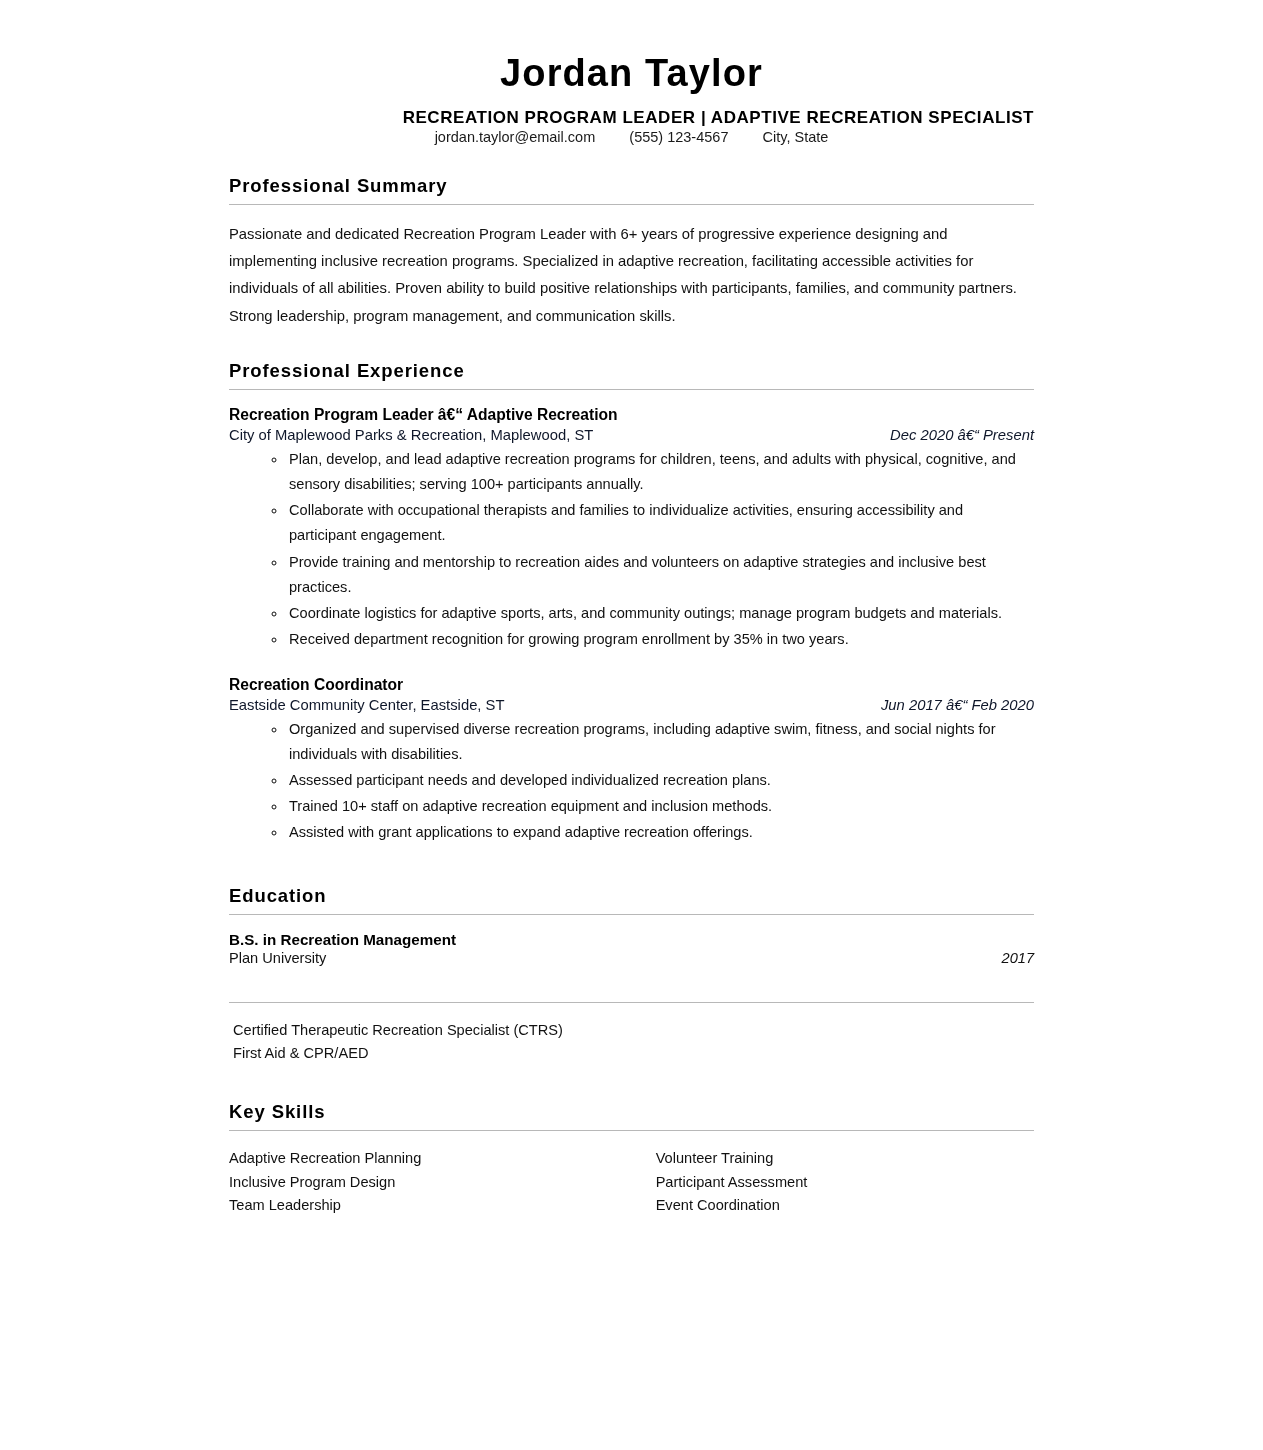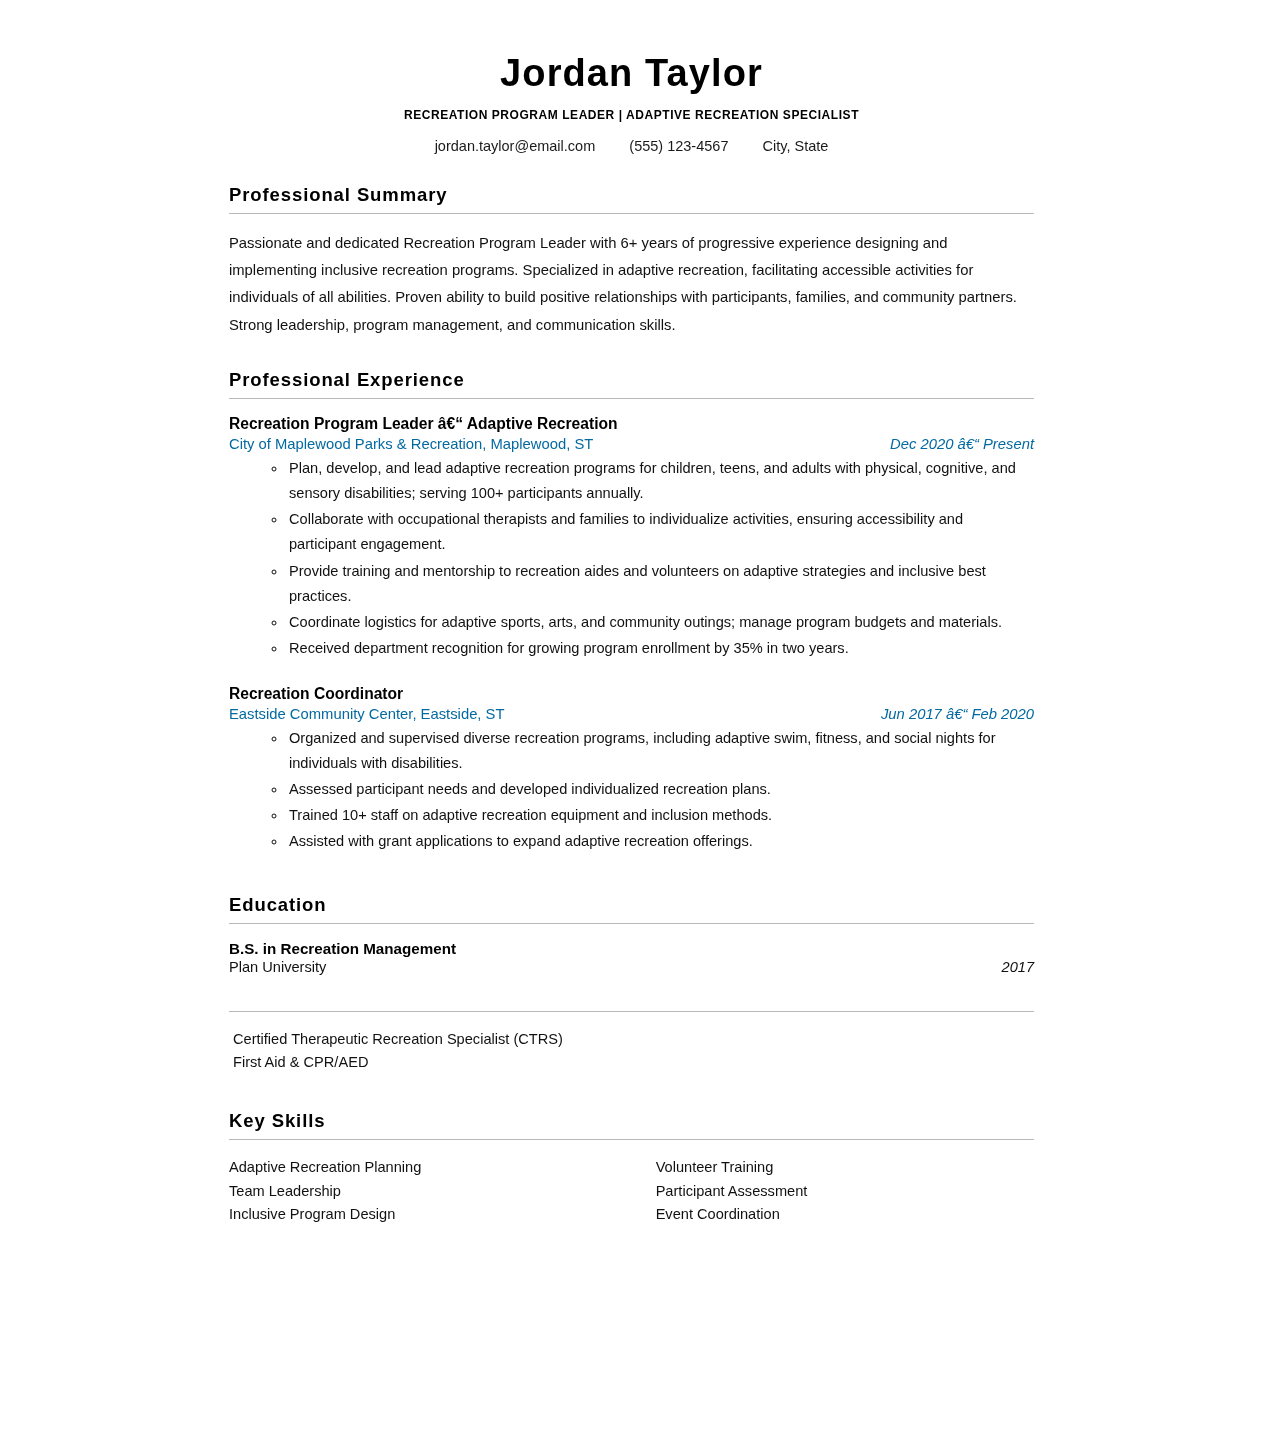--- a/index.html
+++ b/index.html
@@ -24,26 +24,26 @@
   .resume-name {
     font-size: 38px;
     font-weight: bold;
     text-align: center;
     letter-spacing: 1.1px;
     line-height: 1.15;
     margin: 0 0 12px 0;
     color: #000;
   }
   .resume-subtitle {
-    font-size: 12px;
-    font-weight: bold;
-    text-align: center;
+    font-size: 17px;
+    font-weight: bold;
+    text-align: right;
     text-transform: uppercase;
     letter-spacing: 0.55px;
-    margin: 0 0 16px 0;
+    margin: 0 0 1px 0;
     color: #000;
   }
   .contact-line {
     text-align: center;
     font-size: 14.5px;
     color: #1a1a1a;
     margin: 0;
   }
   .contact-item { display: inline-block; }
   .contact-gap { display: inline-block; width: 26px; }
@@ -80,21 +80,21 @@
     font-size: 15.6px;
     font-weight: bold;
     margin: 0 0 3px 0;
     color: #000;
   }
   .job-meta {
     display: flex;
     justify-content: space-between;
     align-items: baseline;
     font-size: 14.8px;
-    color: #0369a1;
+    color: #0f172a;
     margin-bottom: 4px;
   }
   .job-company { flex: 1 1 auto; }
   .job-dates {
     font-style: italic;
     white-space: nowrap;
     padding-left: 18px;
     text-align: right;
   }
   ul.bullets {
@@ -236,22 +236,22 @@
     </ul>
   </div>
 
   <div class="section section-skills">
     <div class="section-heading">Key Skills</div>
     <div class="section-rule"></div>
     <div class="skills-grid">
       <div class="skills-col">
         <ul>
           <li>Adaptive Recreation Planning</li>
+          <li>Inclusive Program Design</li>
           <li>Team Leadership</li>
-          <li>Inclusive Program Design</li>
         </ul>
       </div>
       <div class="skills-col">
         <ul>
           <li>Volunteer Training</li>
           <li>Participant Assessment</li>
           <li>Event Coordination</li>
         </ul>
       </div>
     </div>

